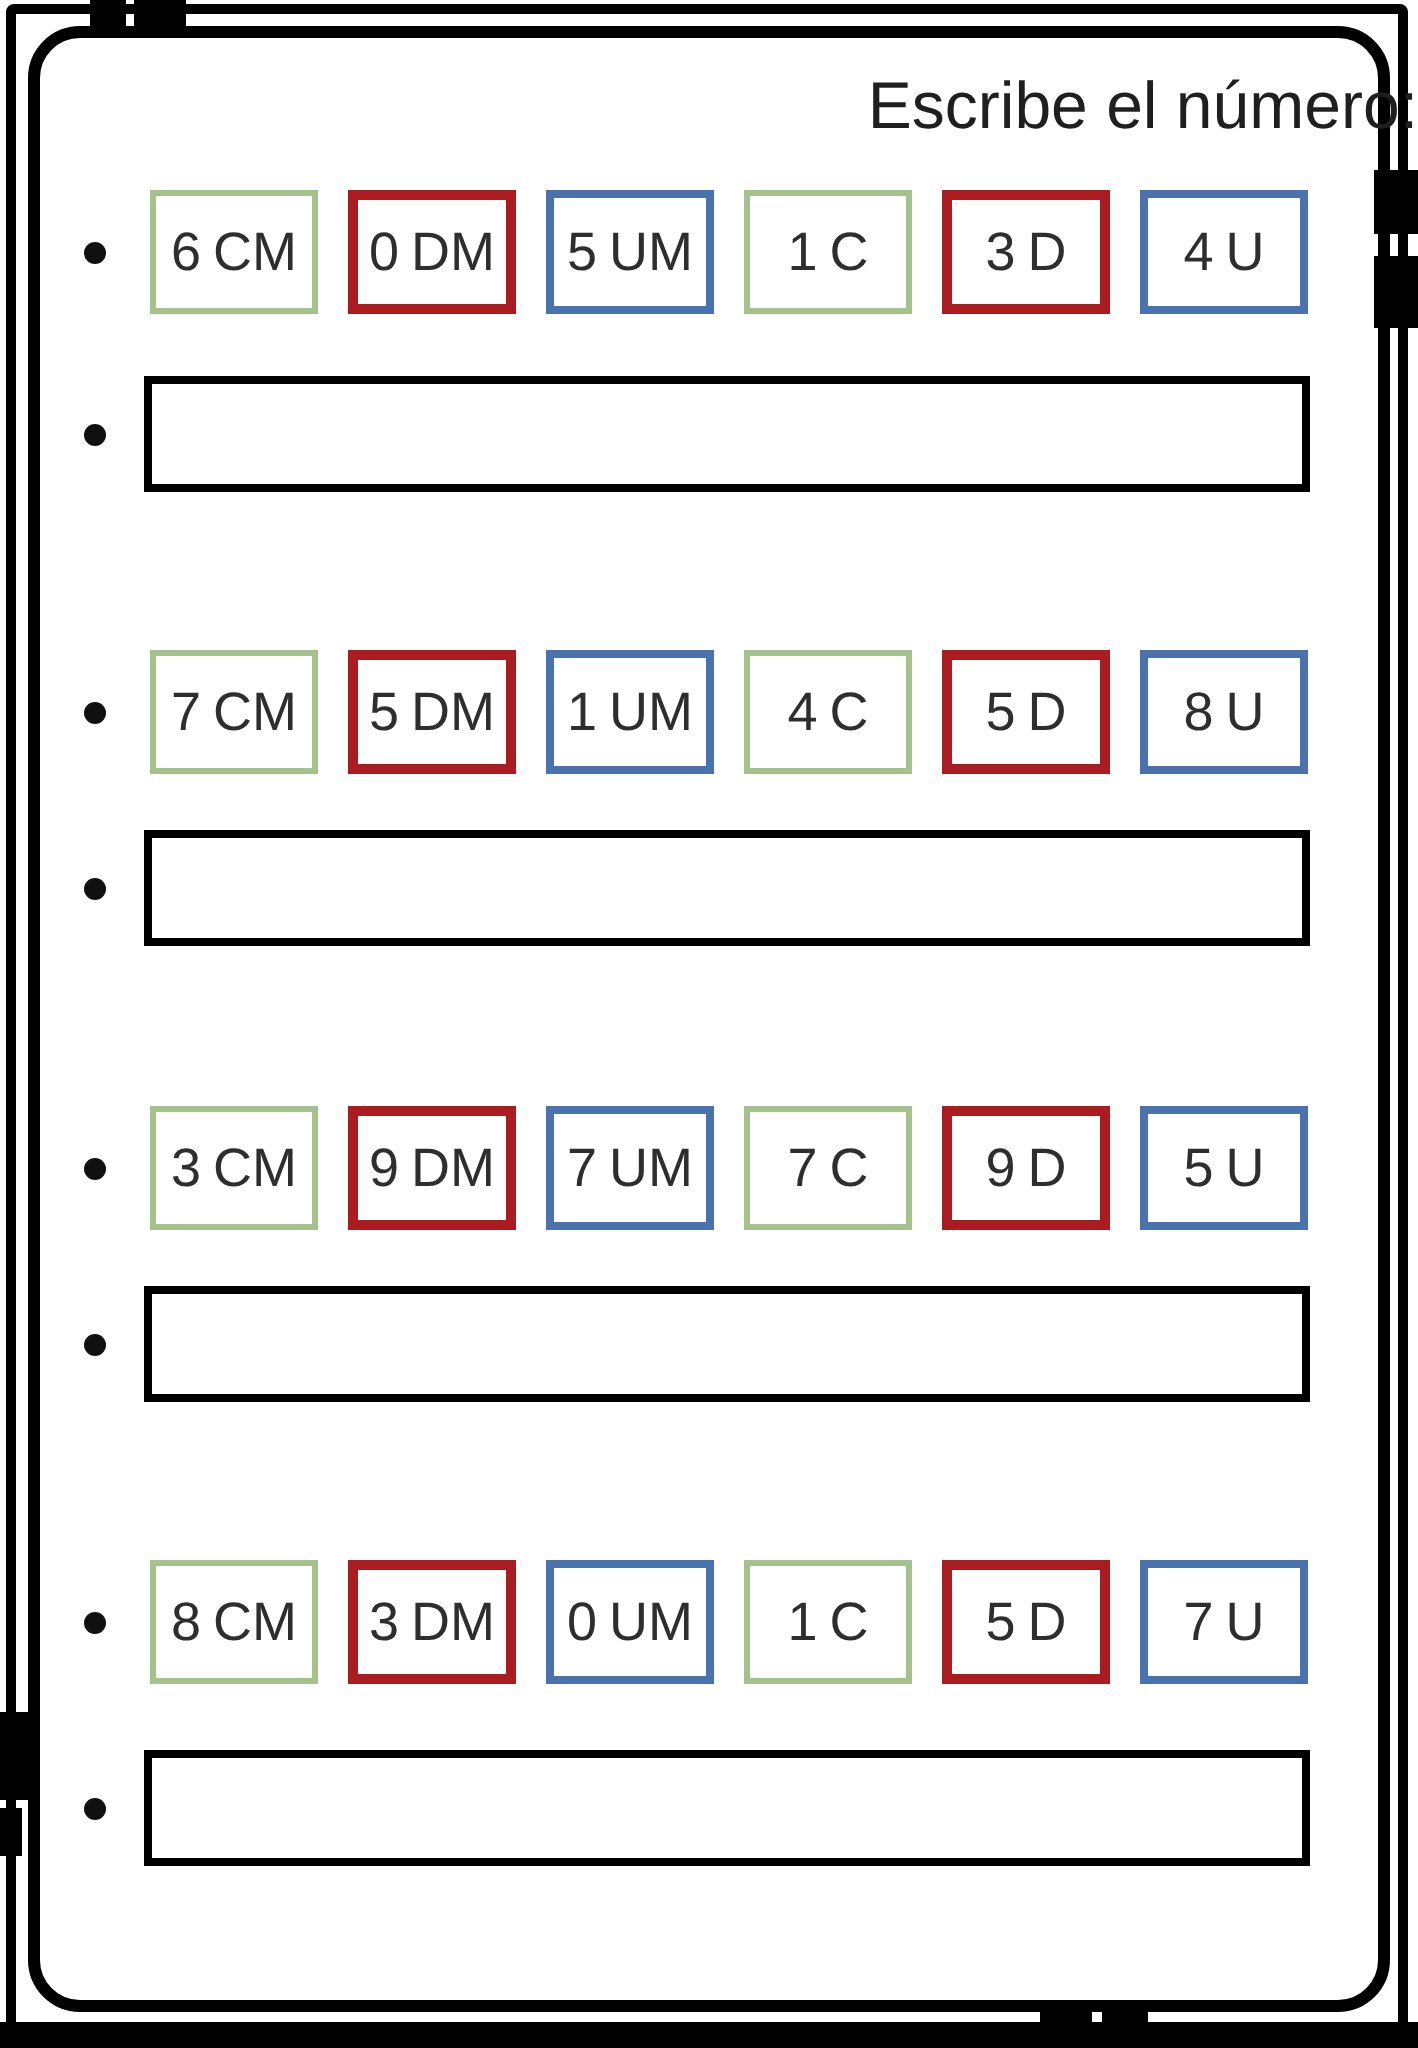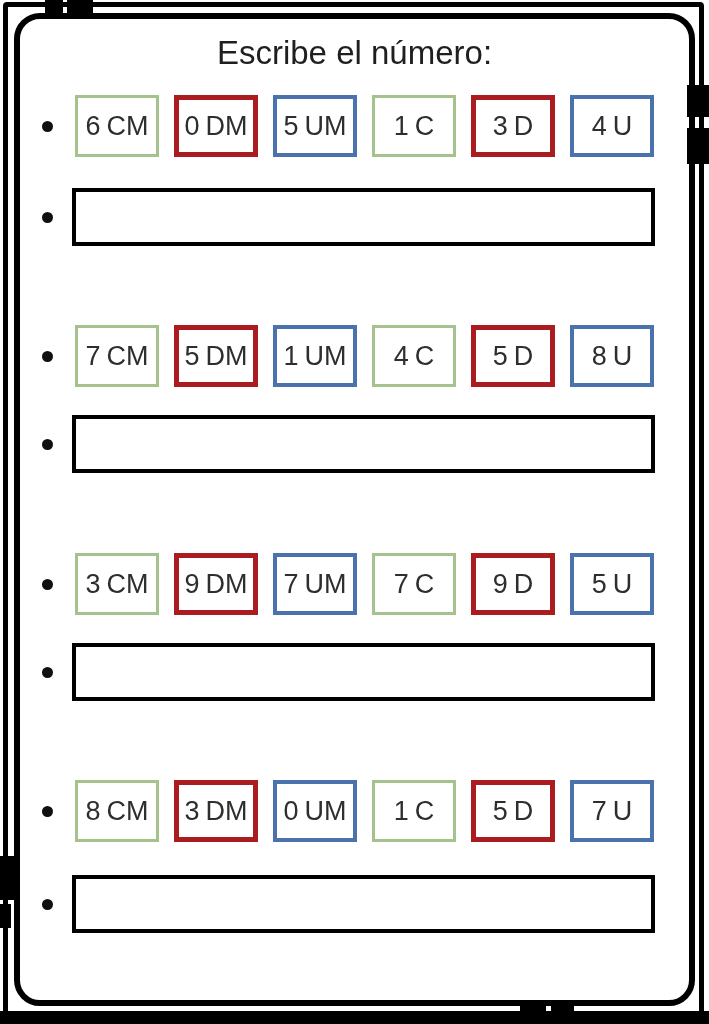--- a/index.html
+++ b/index.html
@@ -26,21 +26,21 @@
   .tape-top-2{left:67px;top:0;width:26px;height:15px;}
   .tape-right-1{left:687px;top:85px;width:22px;height:32px;}
   .tape-right-2{left:687px;top:128px;width:22px;height:36px;}
   .tape-left-1{left:0;top:856px;width:20px;height:44px;}
   .tape-left-2{left:0;top:904px;width:11px;height:24px;}
   .tape-bottom-1{left:520px;top:1001px;width:26px;height:15px;}
   .tape-bottom-2{left:551px;top:1001px;width:23px;height:15px;}
 
   .title{
     position:absolute;top:34px;left:0;right:0;margin:0;
-    text-align:center;
+    text-align:right;
     font-size:33px;font-weight:300;letter-spacing:0;
     color:#1f1f1f;
   }
 
   .row{position:absolute;left:42px;display:flex;align-items:center;}
   .bullet{width:11px;height:11px;border-radius:50%;background:#101010;flex:none;}
   .digit-row .bullet{margin-right:22px;}
   .answer-row .bullet{margin-right:19px;}
   .boxes{display:flex;gap:15px;}
   .pv-box{

